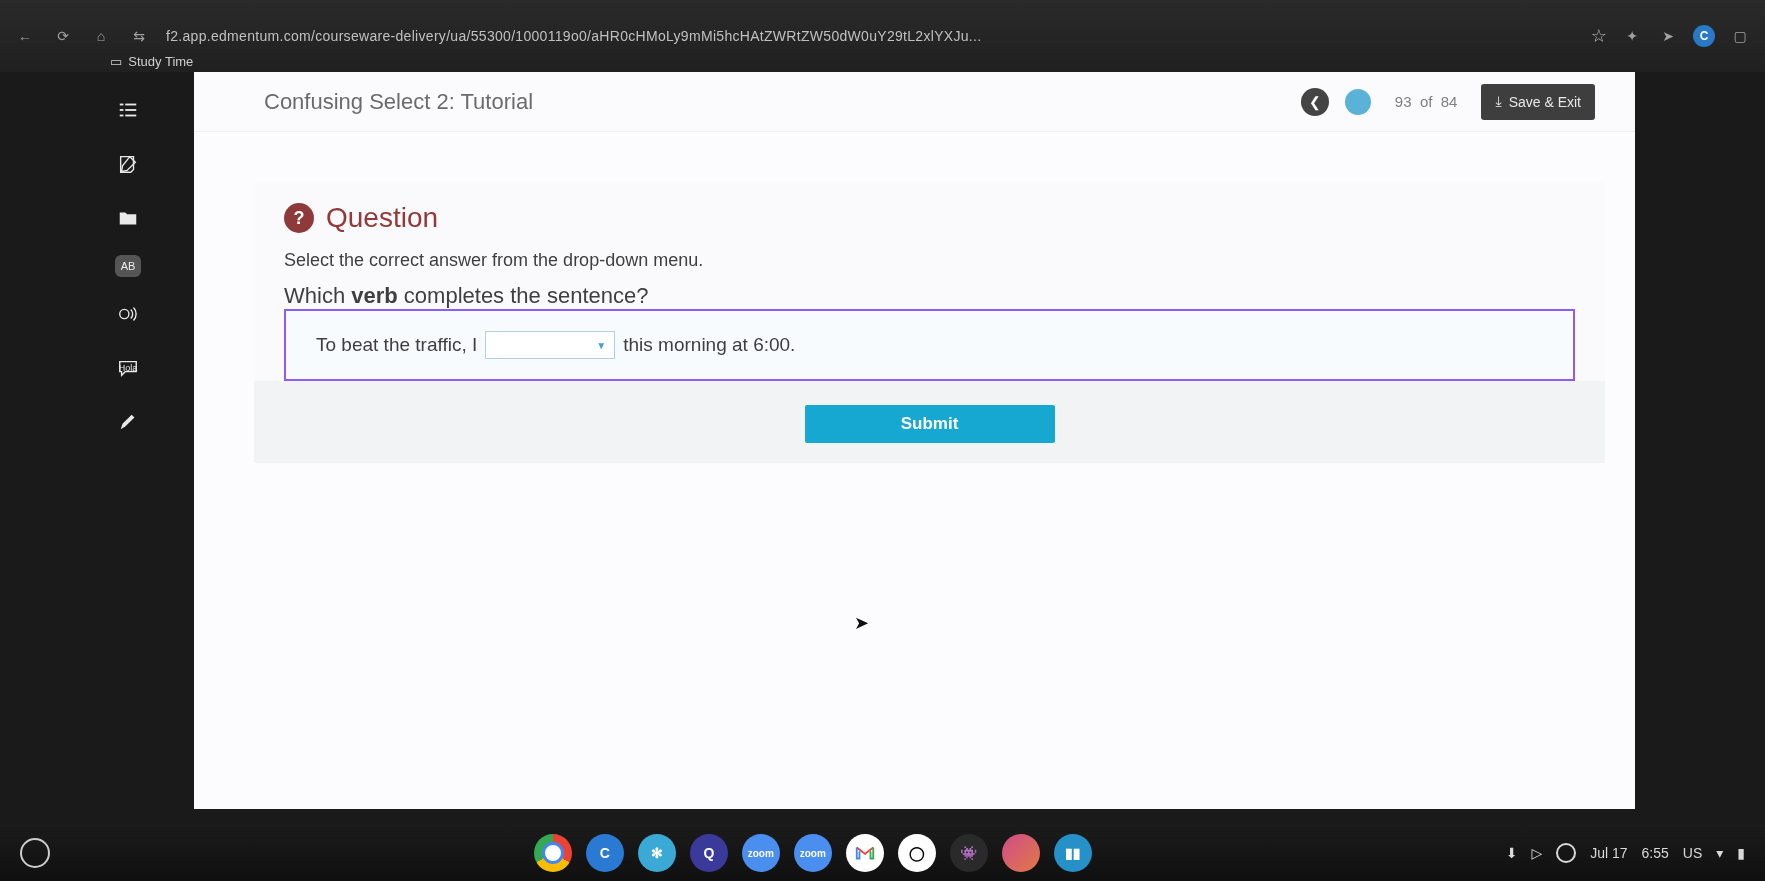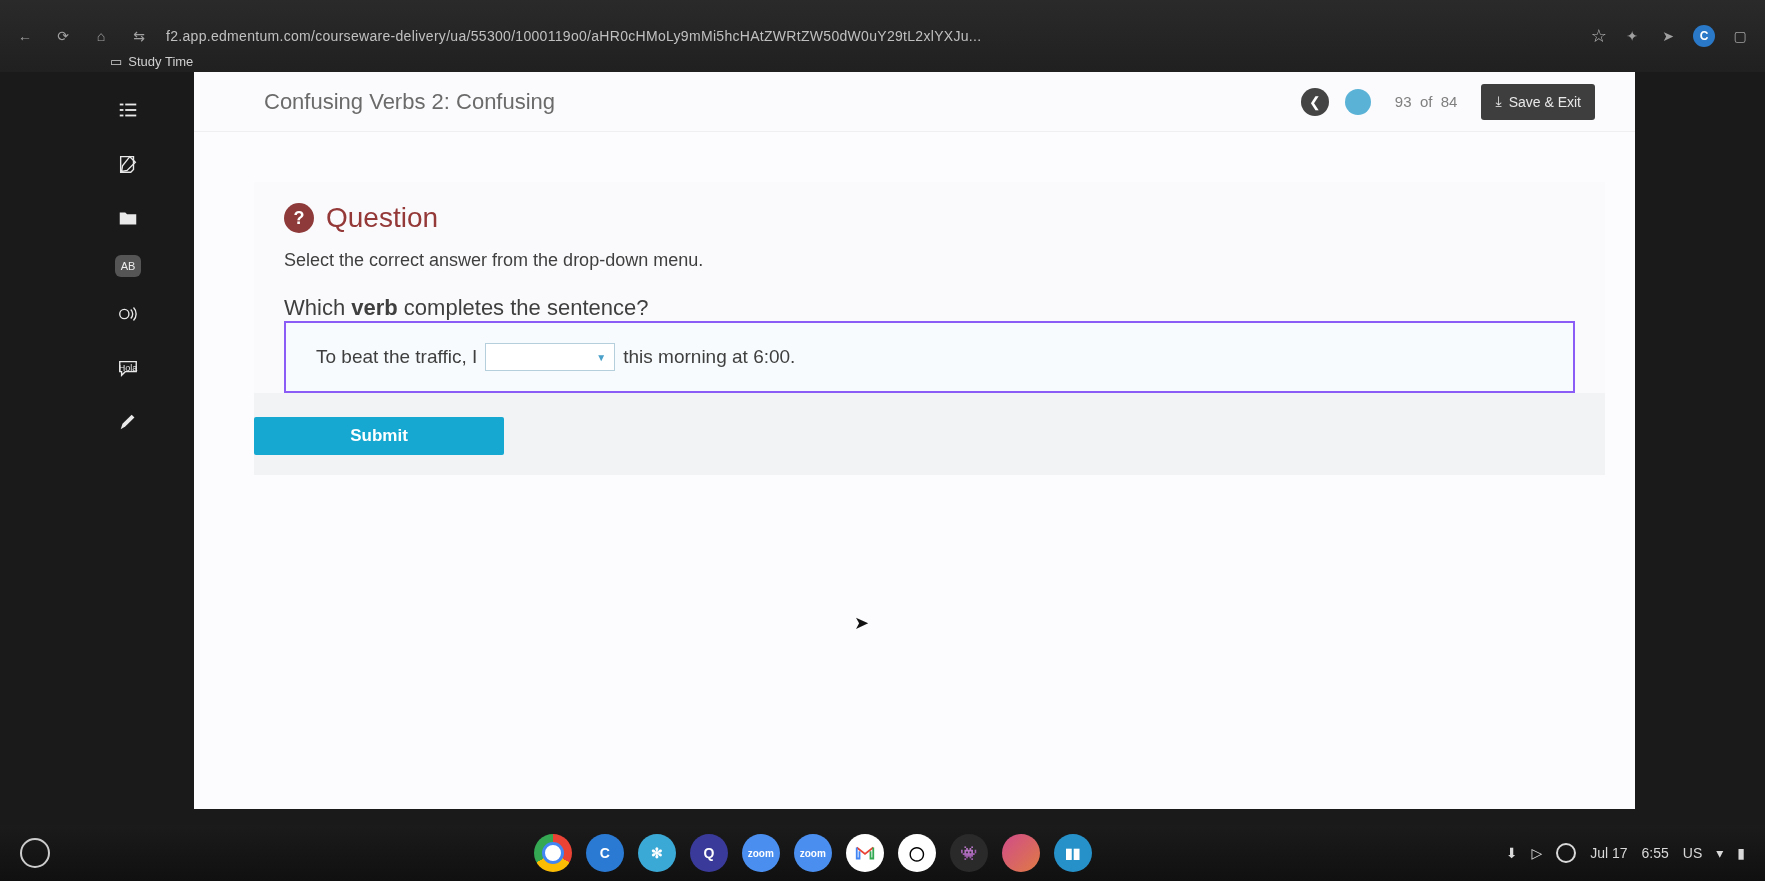--- a/index.html
+++ b/index.html
@@ -83,21 +83,21 @@
     .save-exit { background:#3e3e3e; color:#e8e8e8; height:36px; padding:0 14px; display:flex; align-items:center; gap:7px; font-size:14px; border-radius:3px;}
 
     .question-card {
       margin: 50px 30px 0 60px;
       background:#fafafc;
       padding: 20px 30px 0 30px;
     }
     .q-head { display:flex; align-items:center; gap:12px; margin-bottom:16px;}
     .q-circle { width:30px; height:30px; border-radius:50%; background:#8f3a3a; color:#fff; font-weight:bold; font-size:18px; display:flex; align-items:center; justify-content:center;}
     .q-title { color:#943838; font-size:28px; font-weight:400;}
-    .q-instr1 { color:#3f3f3f; font-size:18px; margin-bottom:24px;}
+    .q-instr1 { color:#3f3f3f; font-size:18px; margin-bottom:12px;}
     .q-instr2 { color:#3f3f3f; font-size:22px; }
     .q-instr2 b { font-weight:bold; }
 
     .sentence-box {
       border: 2px solid #8b5cf6;
       background:#f7fbfd;
       padding: 20px 30px;
       display:flex; align-items:center;
       font-size:19px; color:#3f3f3f;
       gap: 8px;
@@ -117,21 +117,21 @@
       width: 130px;
       border: 1px solid #b6cfdd;
       background:#fff;
       z-index: 10;
     }
     .dd-option { padding: 7px 10px; font-size:17px; color:#3f3f3f;}
     .dd-option.hl { background:#d0e8f2; }
 
     .action-row {
       padding: 24px 0 20px 0;
-      display:flex; justify-content:flex-start;
+      display:flex; justify-content:center;
       background:#f2f3f5;
       margin: 0 -30px;
     }
     .submit-btn {
       background:#16a8d0; color:#fff;
       width: 250px; height: 38px;
       display:flex; align-items:center; justify-content:center;
       font-size:17px; font-weight:bold;
       border-radius:2px;
     }
@@ -232,21 +232,21 @@
   </div>
   <div class="tool-btn">
     <svg viewBox="0 0 24 24">
         <path d="M4 20l5-3 10-10-3-3L6 14l-2 6z"></path>
       </svg>
   </div>
 </div>
 
 <div class="app">
   <div class="app-header">
-    <div class="app-title">Confusing Verbs 2: Confusing</div>
+    <div class="app-title">Confusing Select 2: Tutorial</div>
     <div class="nav-prev">❮</div>
     <div class="nav-dot"></div>
     <div class="page-count">
       <span>93</span>
       &nbsp;<span>of</span>&nbsp;
       <span>84</span>
     </div>
     <div class="save-exit">
       <span>⤓</span>
       <span>Save &amp; Exit</span>

